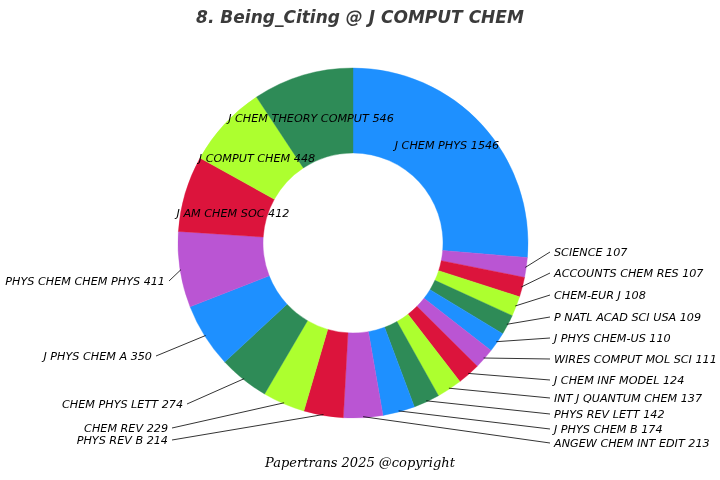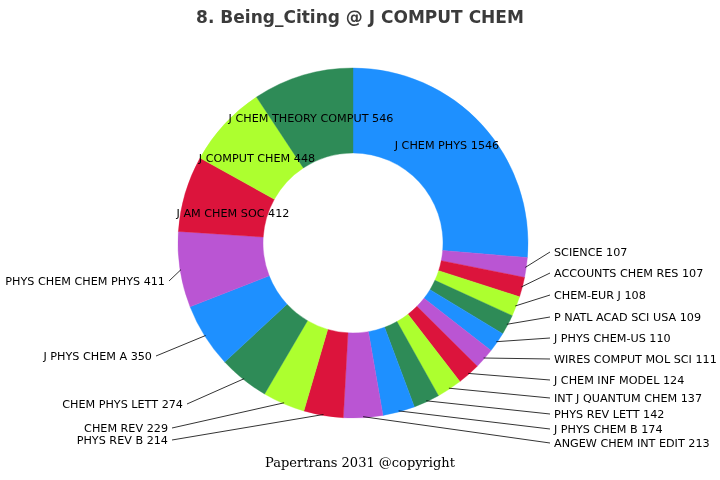--- a/index.html
+++ b/index.html
@@ -1,17 +1,17 @@
 <!DOCTYPE html>
 <html><head>
 <meta charset="utf-8">
 <style>
   html,body{margin:0;padding:0;background:#ffffff;}
   .canvas{position:relative;width:720px;height:480px;background:#ffffff;overflow:hidden;
-          font-family:"DejaVu Sans",sans-serif;}
+          font-family:"DejaVu Sans",sans-serif;font-style:italic;}
   .title{position:absolute;top:7px;left:0;width:100%;text-align:center;
          font-size:17px;font-weight:bold;color:#3b3b3b;}
   .footer{position:absolute;top:455px;left:0;width:100%;text-align:center;
           font-size:13px;color:#000000;font-family:"DejaVu Serif",serif;}
   svg.chart{position:absolute;top:0;left:0;}
   .slice-label{font-size:11.2px;fill:#000000;font-family:"DejaVu Sans",sans-serif;}
 </style>
 </head>
 <body>
 
@@ -68,14 +68,14 @@
       <line x1="187" y1="404" x2="244.1" y2="378.7" stroke="#000" stroke-width="0.8"></line>
       <text x="183" y="404" dy="0.35em" text-anchor="end" class="slice-label">CHEM PHYS LETT 274</text>
       <line x1="156" y1="356" x2="205.6" y2="335.5" stroke="#000" stroke-width="0.8"></line>
       <text x="152" y="356" dy="0.35em" text-anchor="end" class="slice-label">J PHYS CHEM A 350</text>
       <line x1="169" y1="281" x2="181.0" y2="269.6" stroke="#000" stroke-width="0.8"></line>
       <text x="165" y="281" dy="0.35em" text-anchor="end" class="slice-label">PHYS CHEM CHEM PHYS 411</text>
       <text x="233" y="213" dy="0.35em" text-anchor="middle" class="slice-label">J AM CHEM SOC 412</text>
       <text x="257" y="158" dy="0.35em" text-anchor="middle" class="slice-label">J COMPUT CHEM 448</text>
       <text x="311" y="118" dy="0.35em" text-anchor="middle" class="slice-label">J CHEM THEORY COMPUT 546</text>
     </svg>
-  <div class="footer">Papertrans 2031 @copyright</div>
+  <div class="footer">Papertrans 2025 @copyright</div>
 </div>
 
 </body></html>

